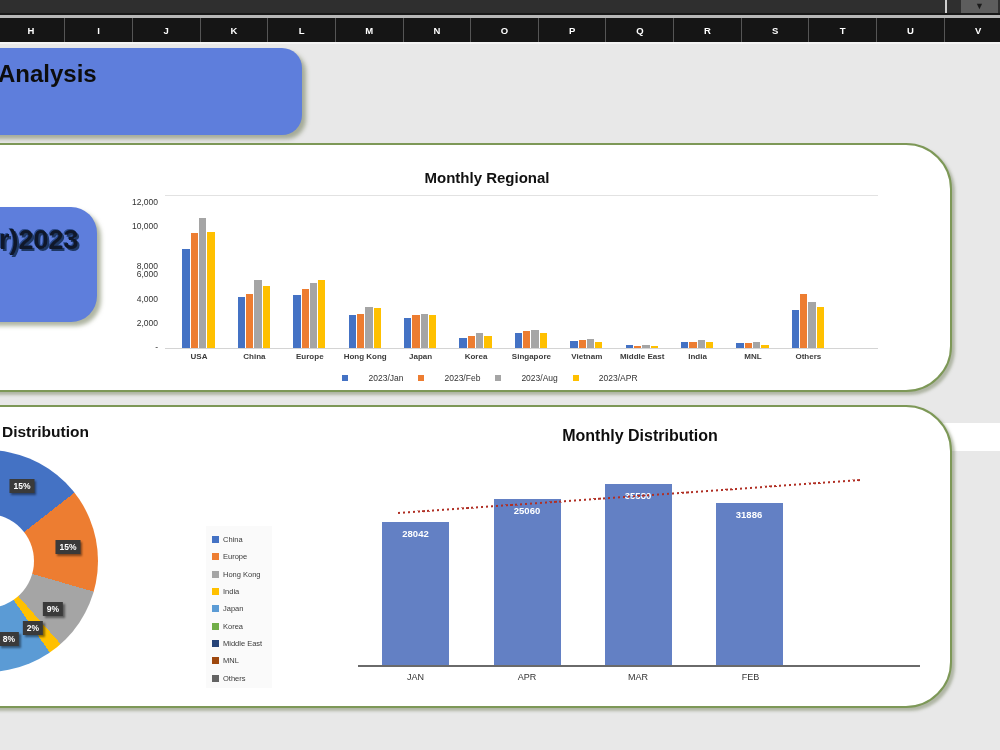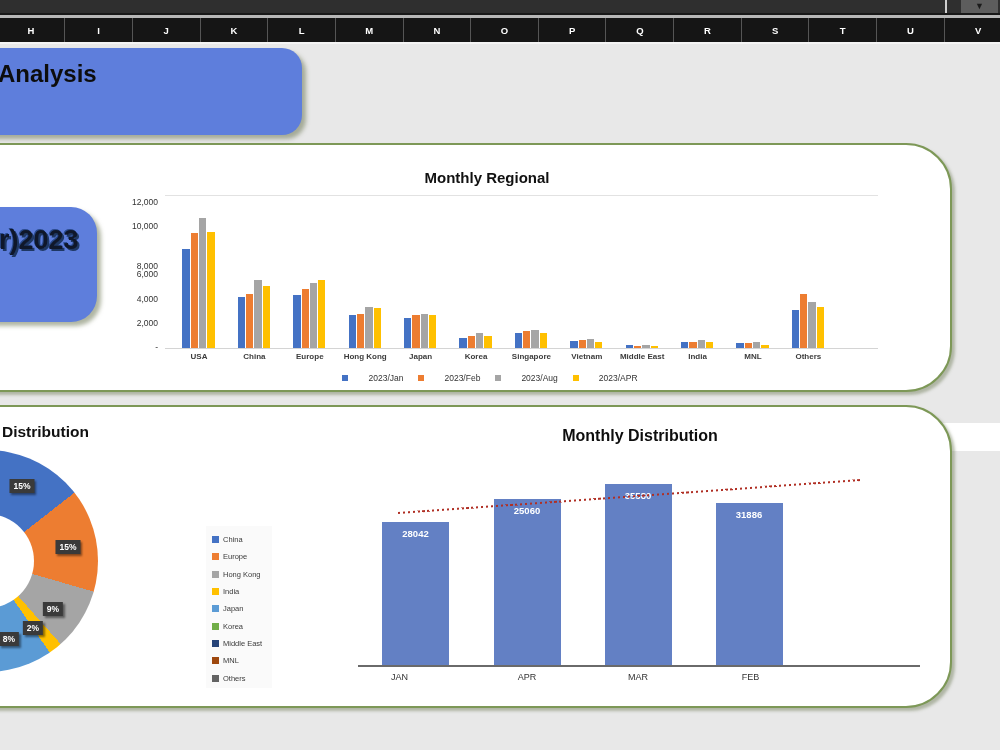--- a/index.html
+++ b/index.html
@@ -254,17 +254,17 @@
       <div class="c3-bar" style="left: 138.5px; height: 167px; background: rgb(99, 128, 196);"></div>
       <div class="c3-datalab" style="left: 138.5px; top: 55px;">25060</div>
       <div class="c3-bar" style="left: 249.5px; height: 182px; background: rgb(99, 128, 196);"></div>
       <div class="c3-datalab" style="left: 249.5px; top: 40px;">35580</div>
       <div class="c3-bar" style="left: 360.5px; height: 163px; background: rgb(99, 128, 196);"></div>
       <div class="c3-datalab" style="left: 360.5px; top: 59px;">31886</div>
     </div>
   <div class="c3-axis"></div>
   <div class="trendline"></div>
 
-<div class="c3-xlab" style="left: 366px;">JAN</div>
+<div class="c3-xlab" style="left: 382px;">JAN</div>
     <div class="c3-xlab" style="left: 493.5px;">APR</div>
     <div class="c3-xlab" style="left: 604.5px;">MAR</div>
     <div class="c3-xlab" style="left: 717px;">FEB</div>
   </div>
 
 </body></html>

